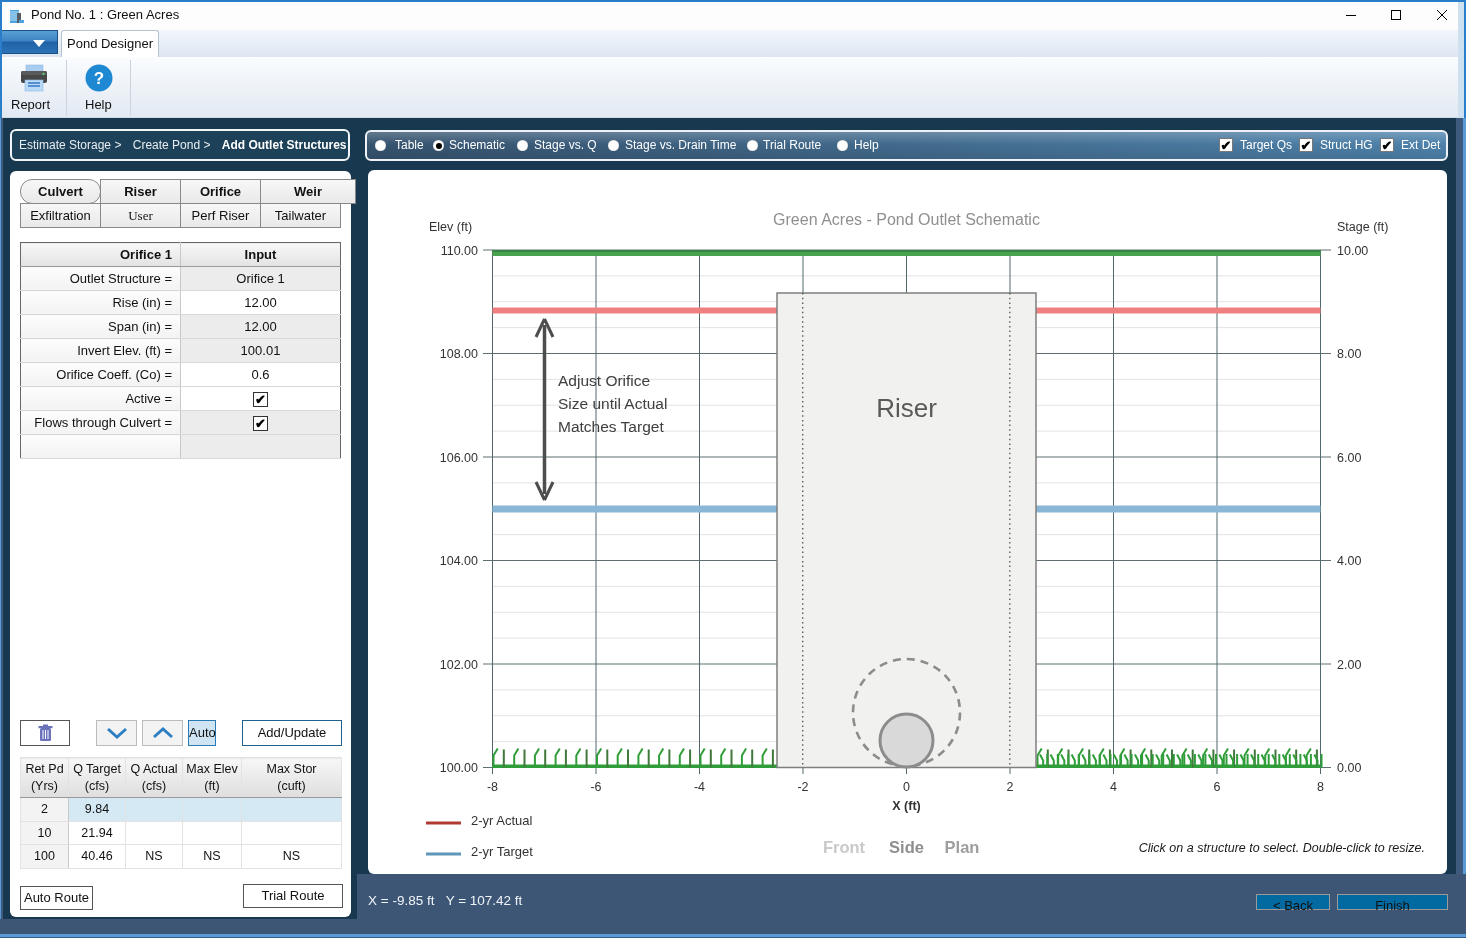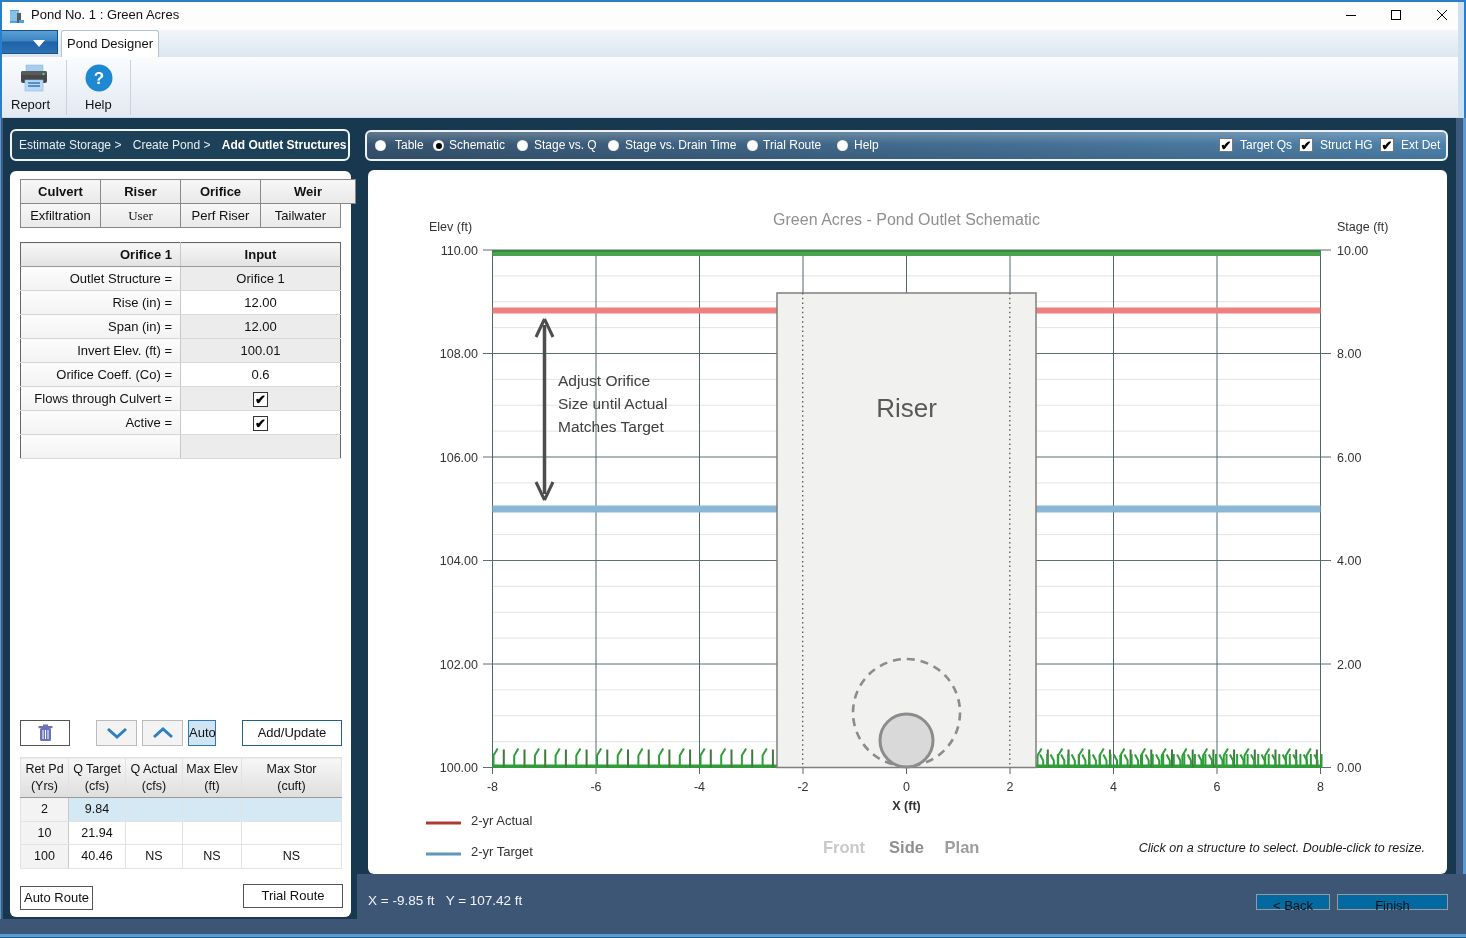--- a/index.html
+++ b/index.html
@@ -135,21 +135,21 @@
 <div class="abs sideborder" style="left:1456px; width:7px; background:#3f5a7c;"></div>
 <div class="abs sideborder" style="left:1463px; width:3px; background:#5b9bd5;"></div>
 
 <div class="abs" id="crumb">
   <span style="margin-left:7px;">Estimate Storage &gt;</span>
   <span style="margin-left:8px;">Create Pond &gt;</span>
   <span style="margin-left:8px; font-weight:bold; color:#fff;">Add Outlet Structures</span>
 </div>
 
 <div class="abs" id="leftcard">
-  <div class="sbtn" style="left:10px; top:8px; width:81px; height:25px; font-weight:bold; line-height:23px;">Culvert</div>
+  <div class="sbtn" style="left:10px; top:8px; width:81px; height:25px; font-weight:bold; line-height:23px;border-radius:12px;">Culvert</div>
   <div class="sbtn" style="left:90px; top:8px; width:81px; height:25px; font-weight:bold; line-height:23px;">Riser</div>
   <div class="sbtn" style="left:170px; top:8px; width:81px; height:25px; font-weight:bold; line-height:23px;">Orifice</div>
   <div class="sbtn" style="left:250px; top:8px; width:96px; height:25px; font-weight:bold; line-height:23px;">Weir</div>
   <div class="sbtn" style="left:10px; top:32px; width:81px; height:25px; line-height:23px;">Exfiltration</div>
   <div class="sbtn" style="left:90px; top:32px; width:81px; height:25px; line-height:23px;font-family:Liberation Serif, serif;">User</div>
   <div class="sbtn" style="left:170px; top:32px; width:81px; height:25px; line-height:23px;">Perf Riser</div>
   <div class="sbtn" style="left:250px; top:32px; width:81px; height:25px; line-height:23px;">Tailwater</div>
 
   <table id="intable">
     <tbody>
@@ -171,26 +171,26 @@
         </tr>
     <tr>
           <td class="lab">Invert Elev. (ft) =</td>
           <td class="val g">100.01</td>
         </tr>
     <tr>
           <td class="lab">Orifice Coeff. (Co) =</td>
           <td class="val w">0.6</td>
         </tr>
     <tr>
+          <td class="lab">Active =</td>
+          <td class="val w"><span class="tcb">✔</span></td>
+        </tr>
+    <tr>
           <td class="lab">Flows through Culvert =</td>
           <td class="val g"><span class="tcb">✔</span></td>
-        </tr>
-    <tr>
-          <td class="lab">Active =</td>
-          <td class="val w"><span class="tcb">✔</span></td>
         </tr>
     <tr>
           <td class="lab">&nbsp;</td>
           <td class="val g">&nbsp;</td>
         </tr>
   </tbody>
     </table>
 
   <div class="routebtn" style="left:10px; top:549px; width:50px; height:26px;">
     <svg width="17" height="19" viewBox="0 0 17 19" style="margin-top:3px;">

